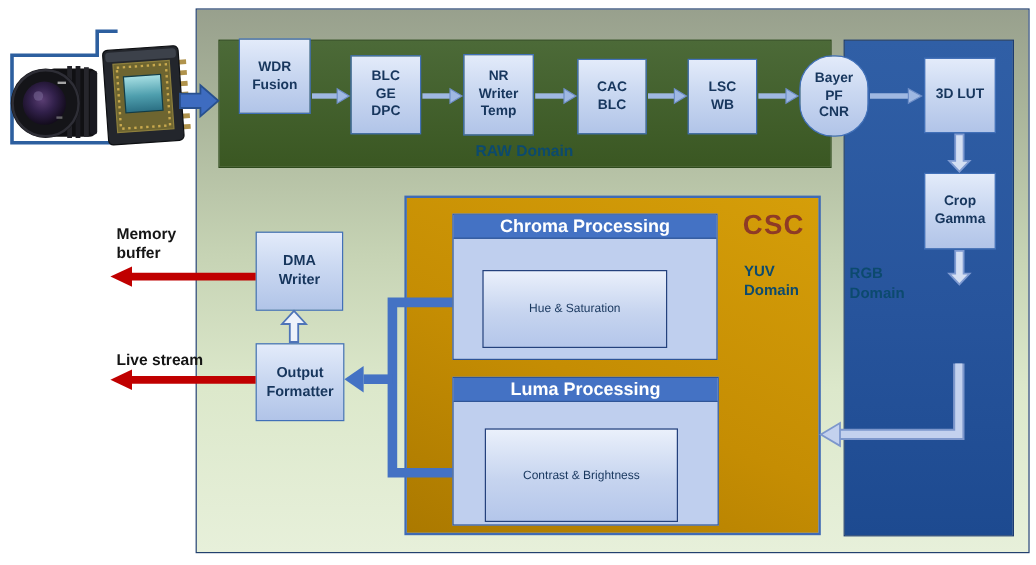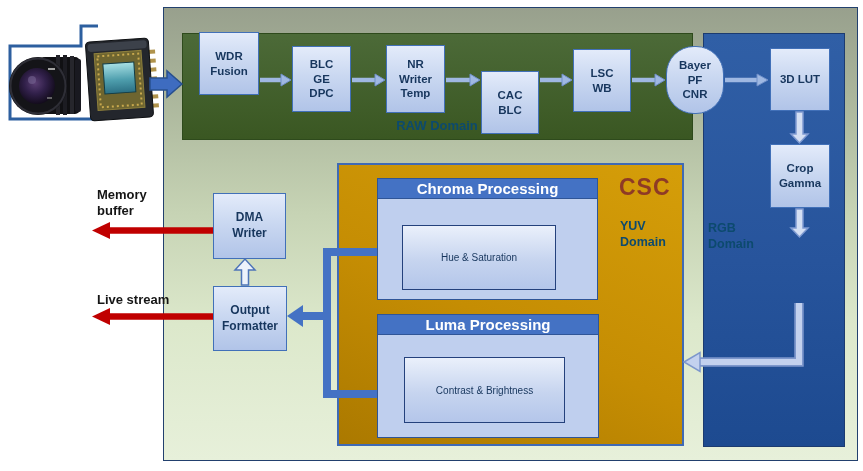--- a/index.html
+++ b/index.html
@@ -88,31 +88,31 @@
 Domain</div>
 
   <div class="abs panel" style="left:377px;top:178px;width:221px;height:122px;">
     <div class="panel-header">Chroma Processing</div>
   </div>
   <div class="abs inner-box" style="left:402px;top:225px;width:154px;height:65px;">Hue &amp; Saturation</div>
 
   <div class="abs panel" style="left:377px;top:314px;width:222px;height:124px;">
     <div class="panel-header">Luma Processing</div>
   </div>
-  <div class="abs inner-box" style="left:404px;top:357px;width:161px;height:66px;">Contrast &amp; Brightness</div>
+  <div class="abs inner-box" style="left:404px;top:357px;width:161px;height:78px;">Contrast &amp; Brightness</div>
 
   <div class="abs blk" style="left:199px;top:32px;width:60px;height:63px;">WDR
 Fusion</div>
   <div class="abs blk" style="left:292px;top:46px;width:59px;height:66px;">BLC
 GE
 DPC</div>
   <div class="abs blk" style="left:386px;top:45px;width:59px;height:68px;">NR
 Writer
 Temp</div>
-  <div class="abs blk" style="left:481px;top:49px;width:58px;height:63px;margin-top:22px;">CAC
+  <div class="abs blk" style="left:481px;top:49px;width:58px;height:63px;">CAC
 BLC</div>
   <div class="abs blk" style="left:573px;top:49px;width:58px;height:63px;">LSC
 WB</div>
   <div class="abs blk" style="left:666px;top:46px;width:58px;height:68px;border-radius:28px;">Bayer
 PF
 CNR</div>
 
   <div class="abs blk" style="left:770px;top:48px;width:60px;height:63px;">3D LUT</div>
   <div class="abs blk" style="left:770px;top:144px;width:60px;height:64px;">Crop
 Gamma</div>

